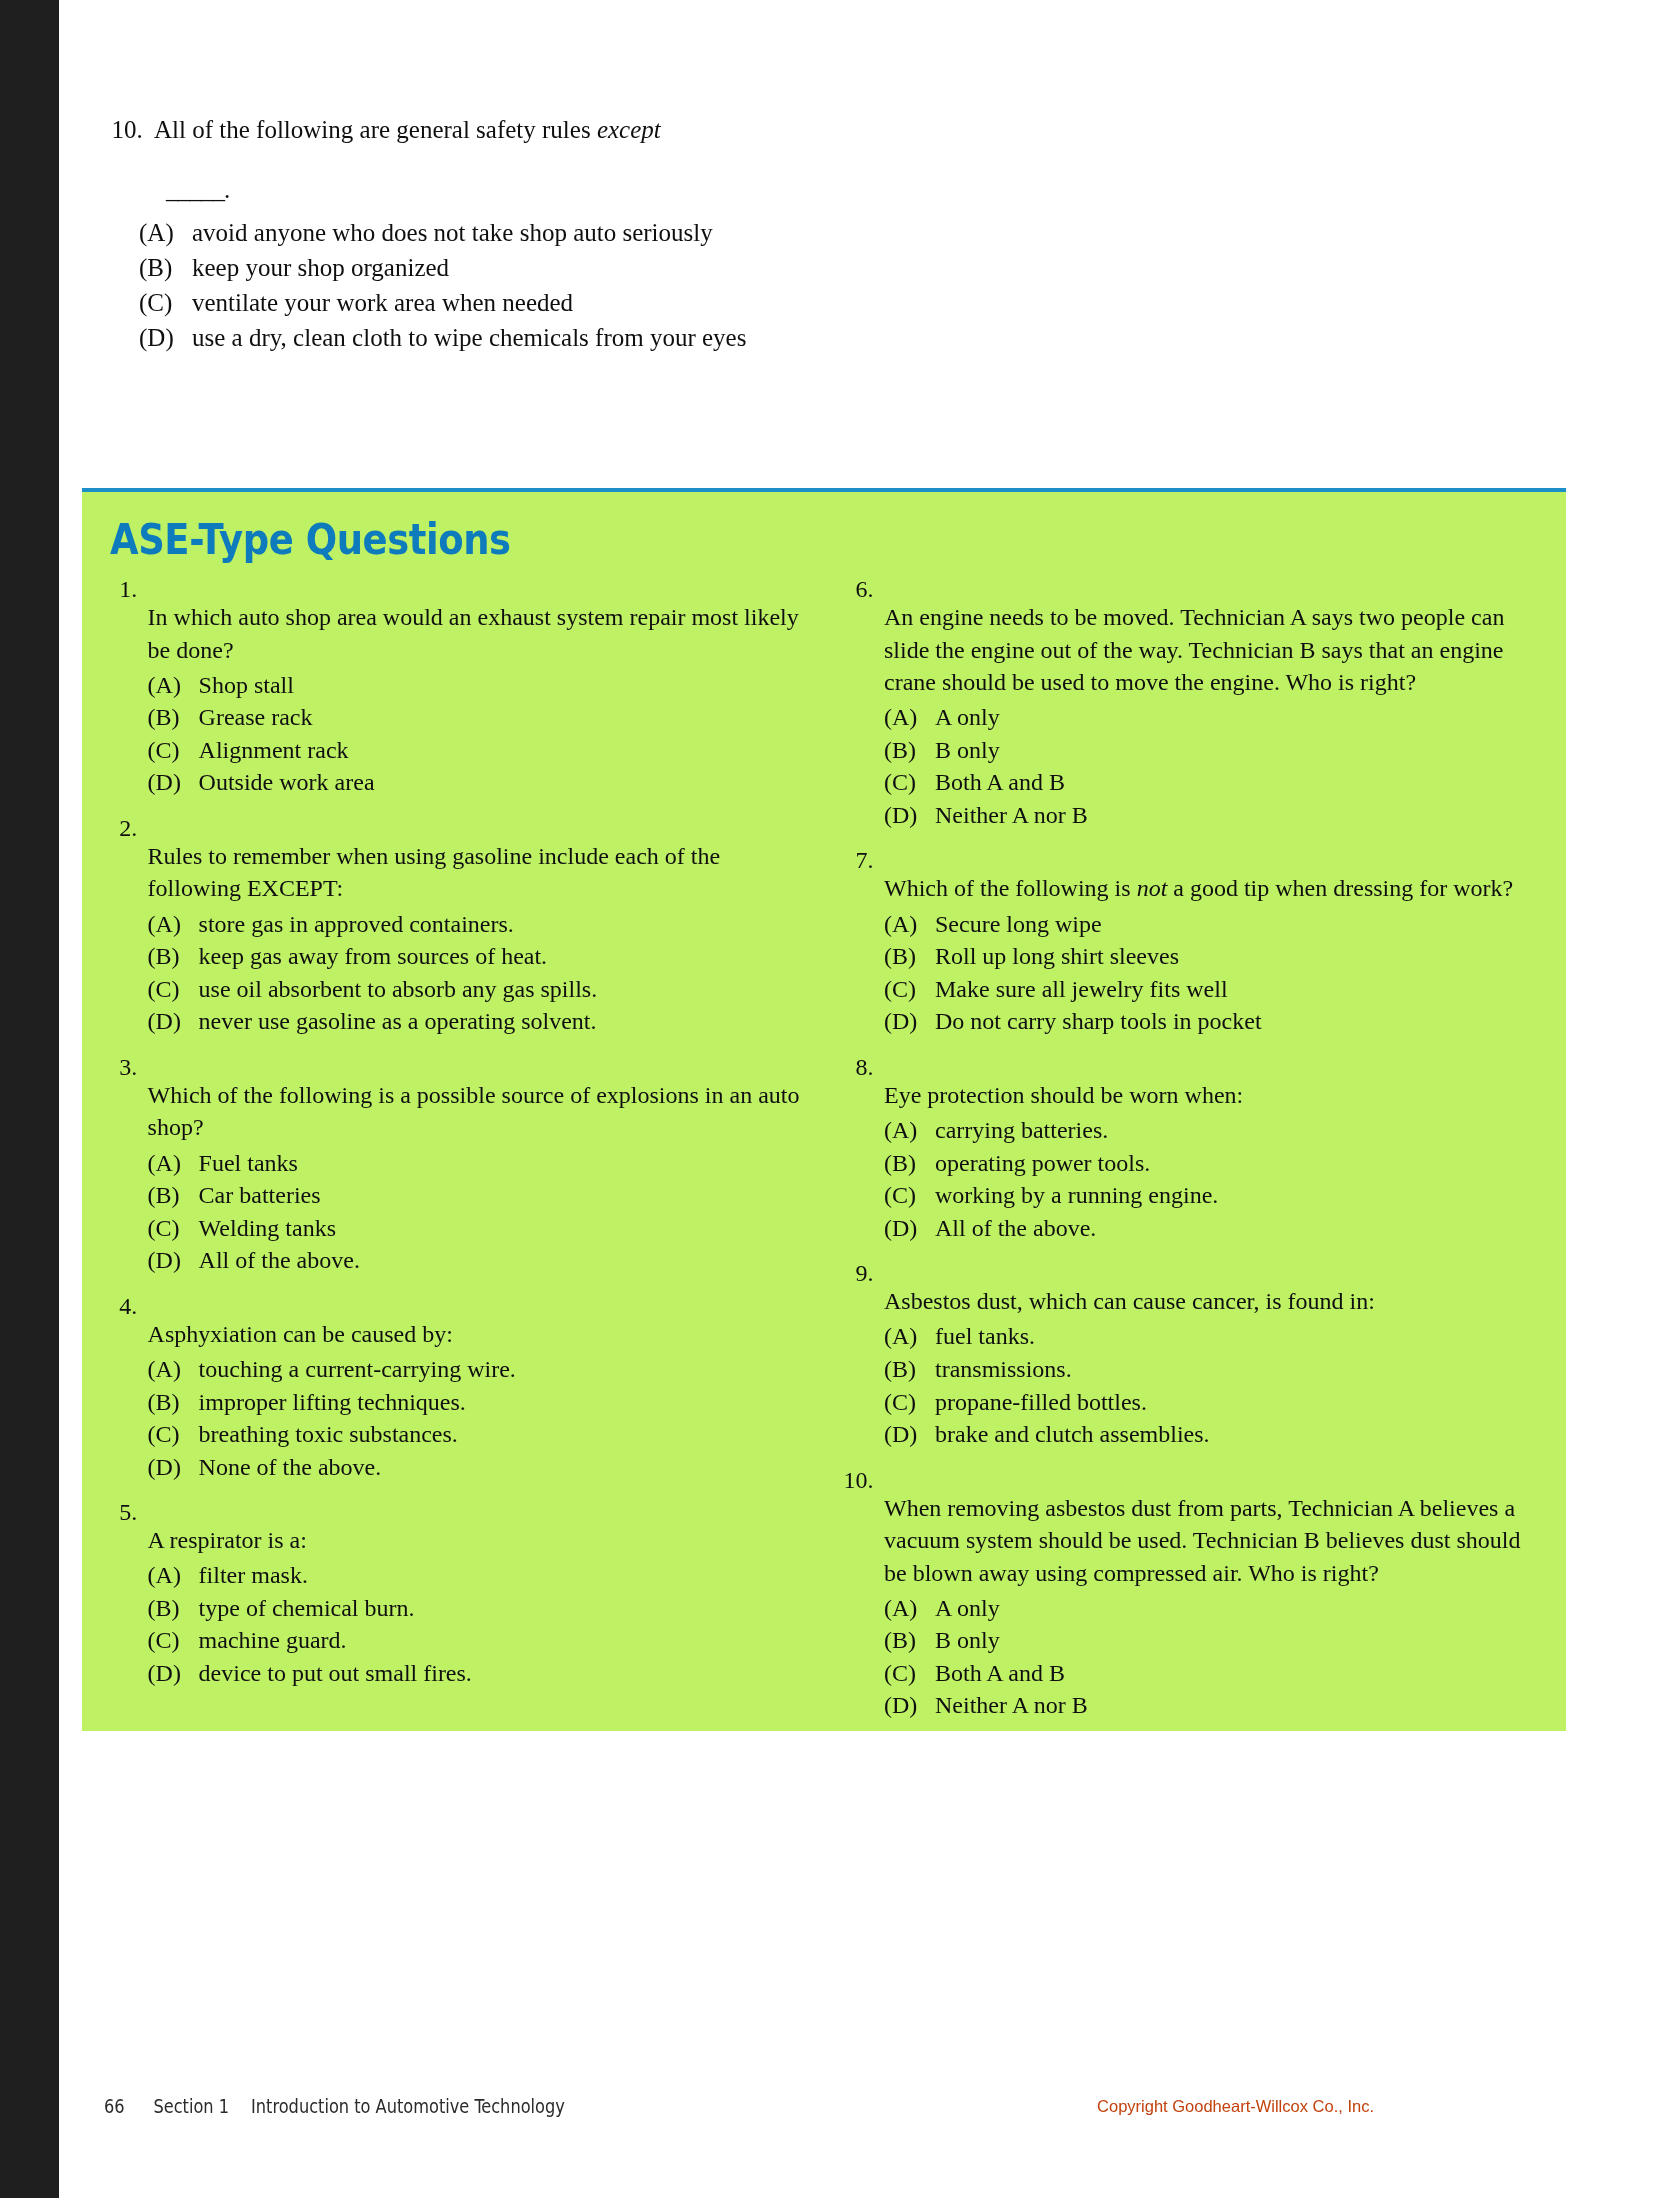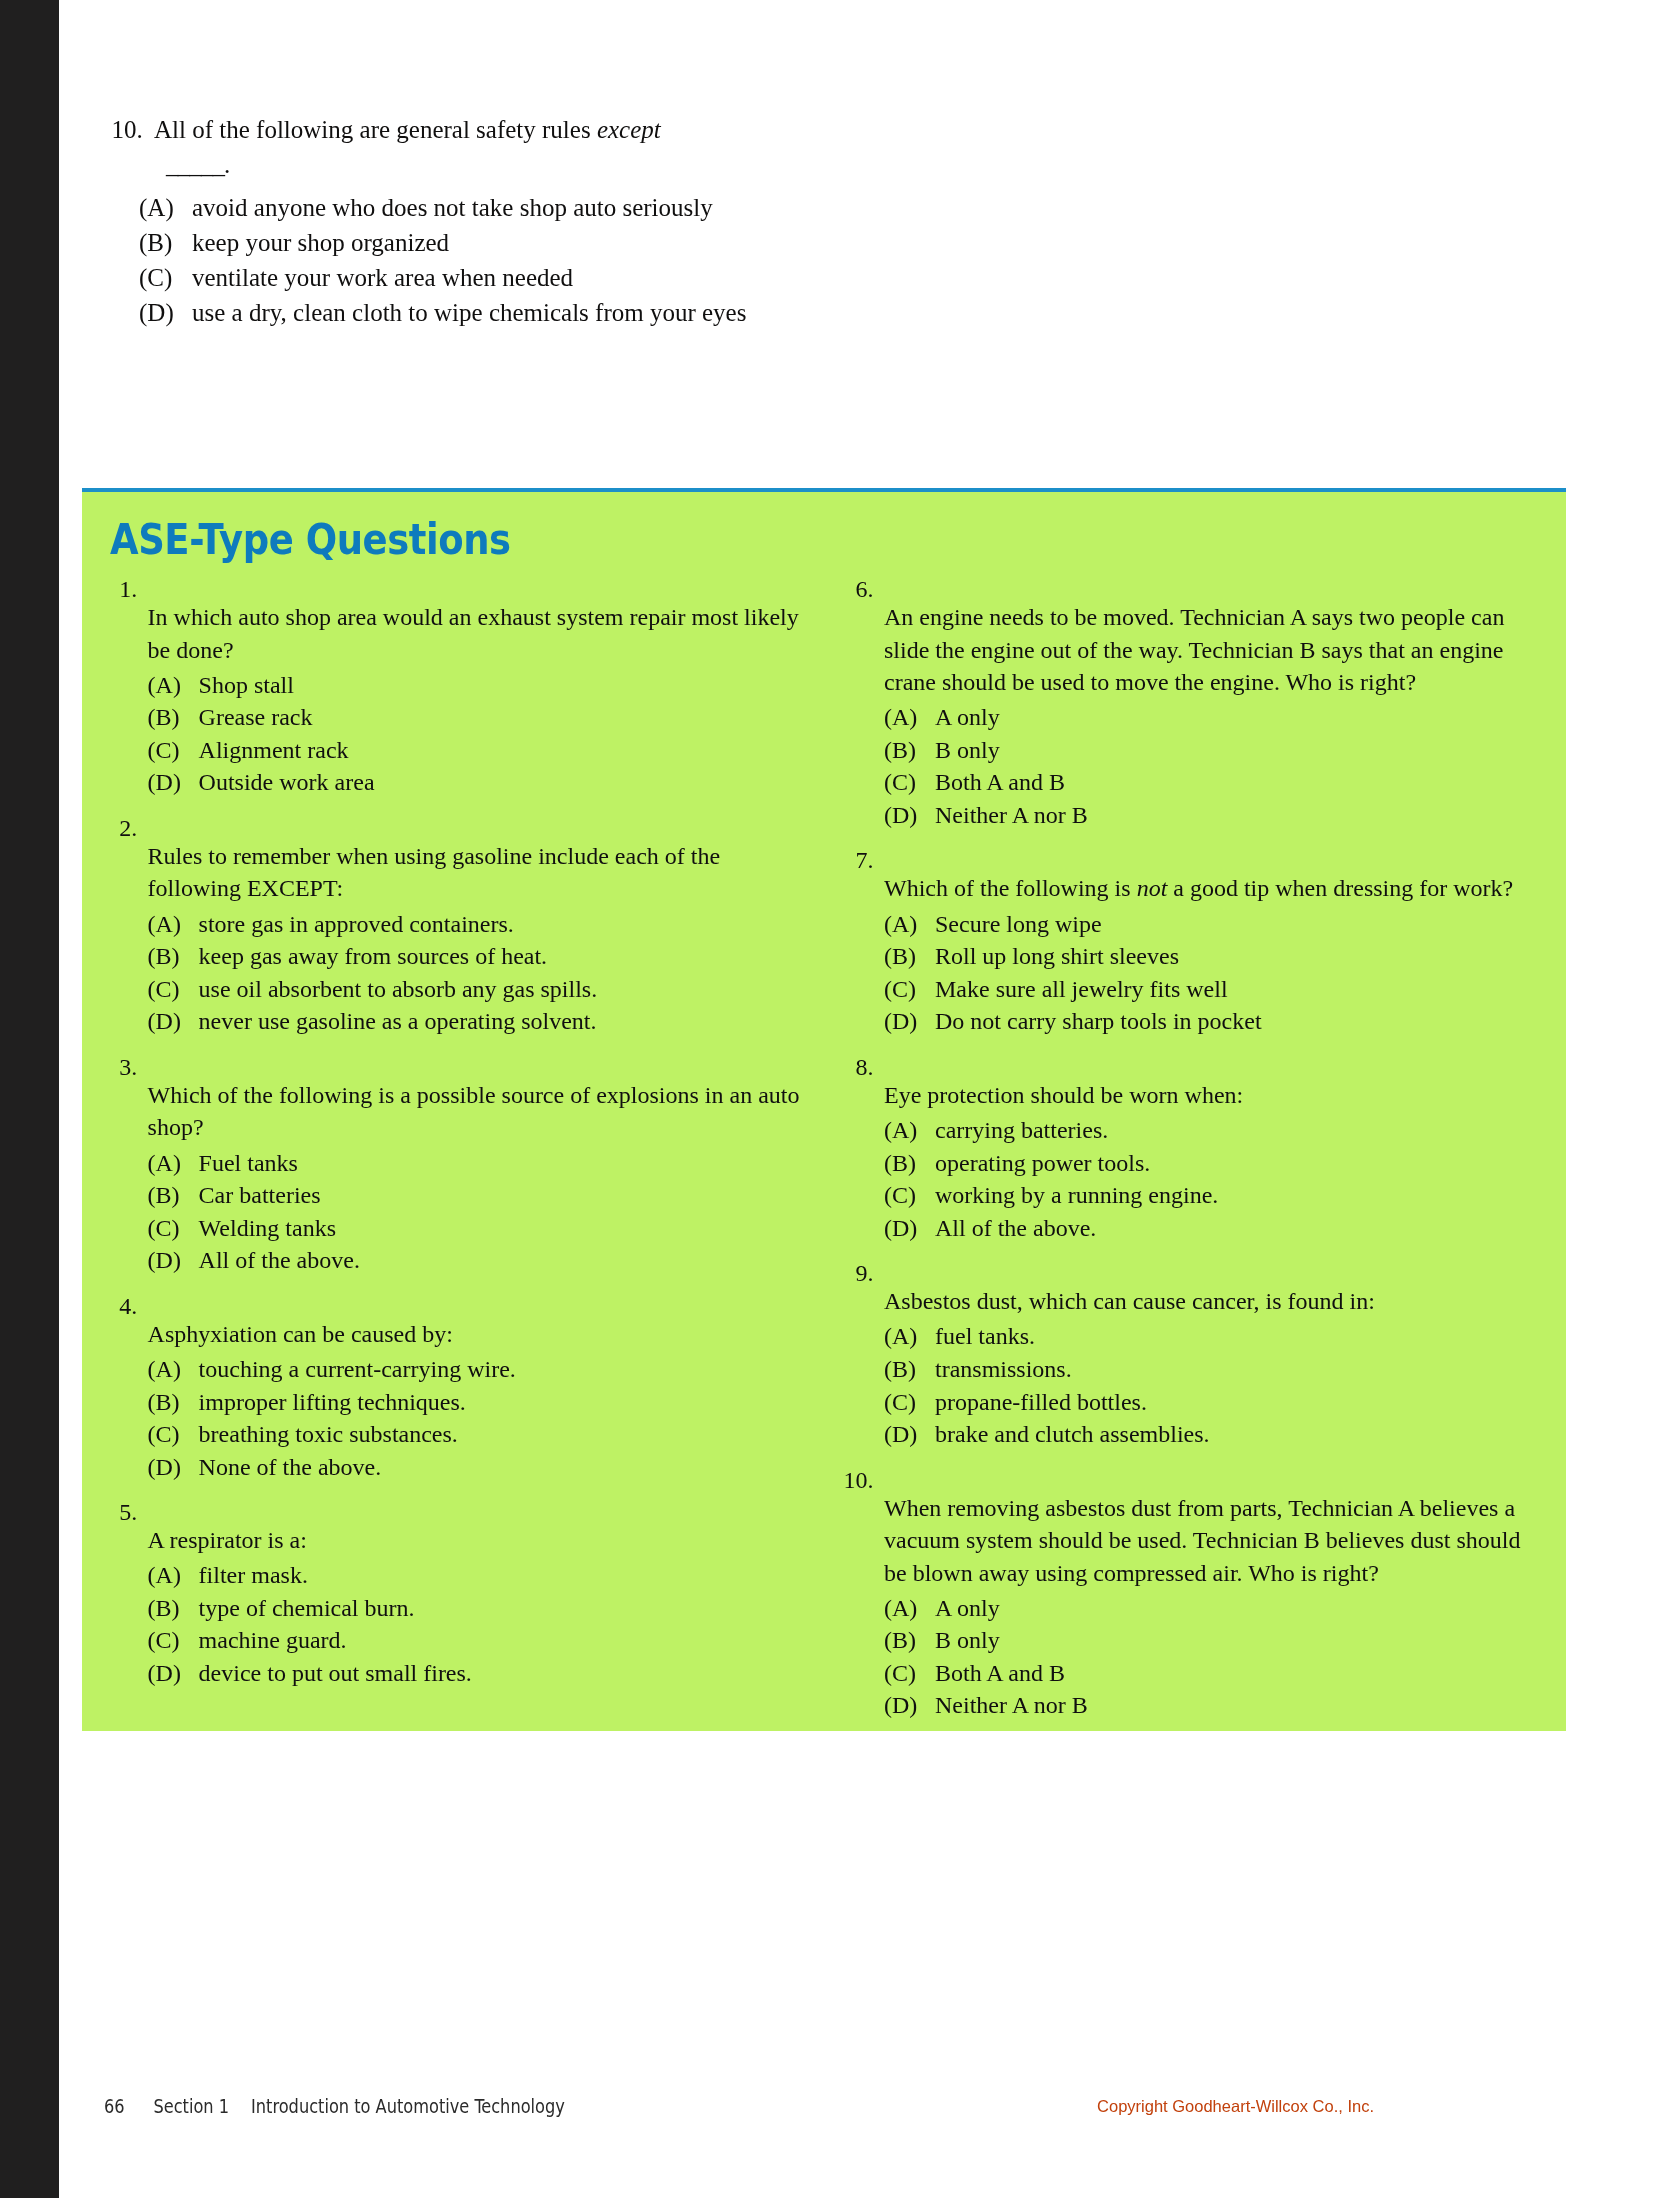--- a/index.html
+++ b/index.html
@@ -47,21 +47,21 @@
     flex: 0 0 43px;
     text-align: right;
     padding-right: 11.3px;
     box-sizing: border-box;
   }
   .tq-text { flex: 1 1 auto; }
   .tq-text em { font-style: italic; }
 
   .tq-blank {
     margin-left: 55px;
-    margin-top: 1px;
+    margin-top: 26px;
     letter-spacing: -0.9px;
   }
 
   .tq-options {
     margin-top: 9.4px;
     margin-left: 28px;
   }
   .opt {
     display: flex;
     align-items: flex-start;

